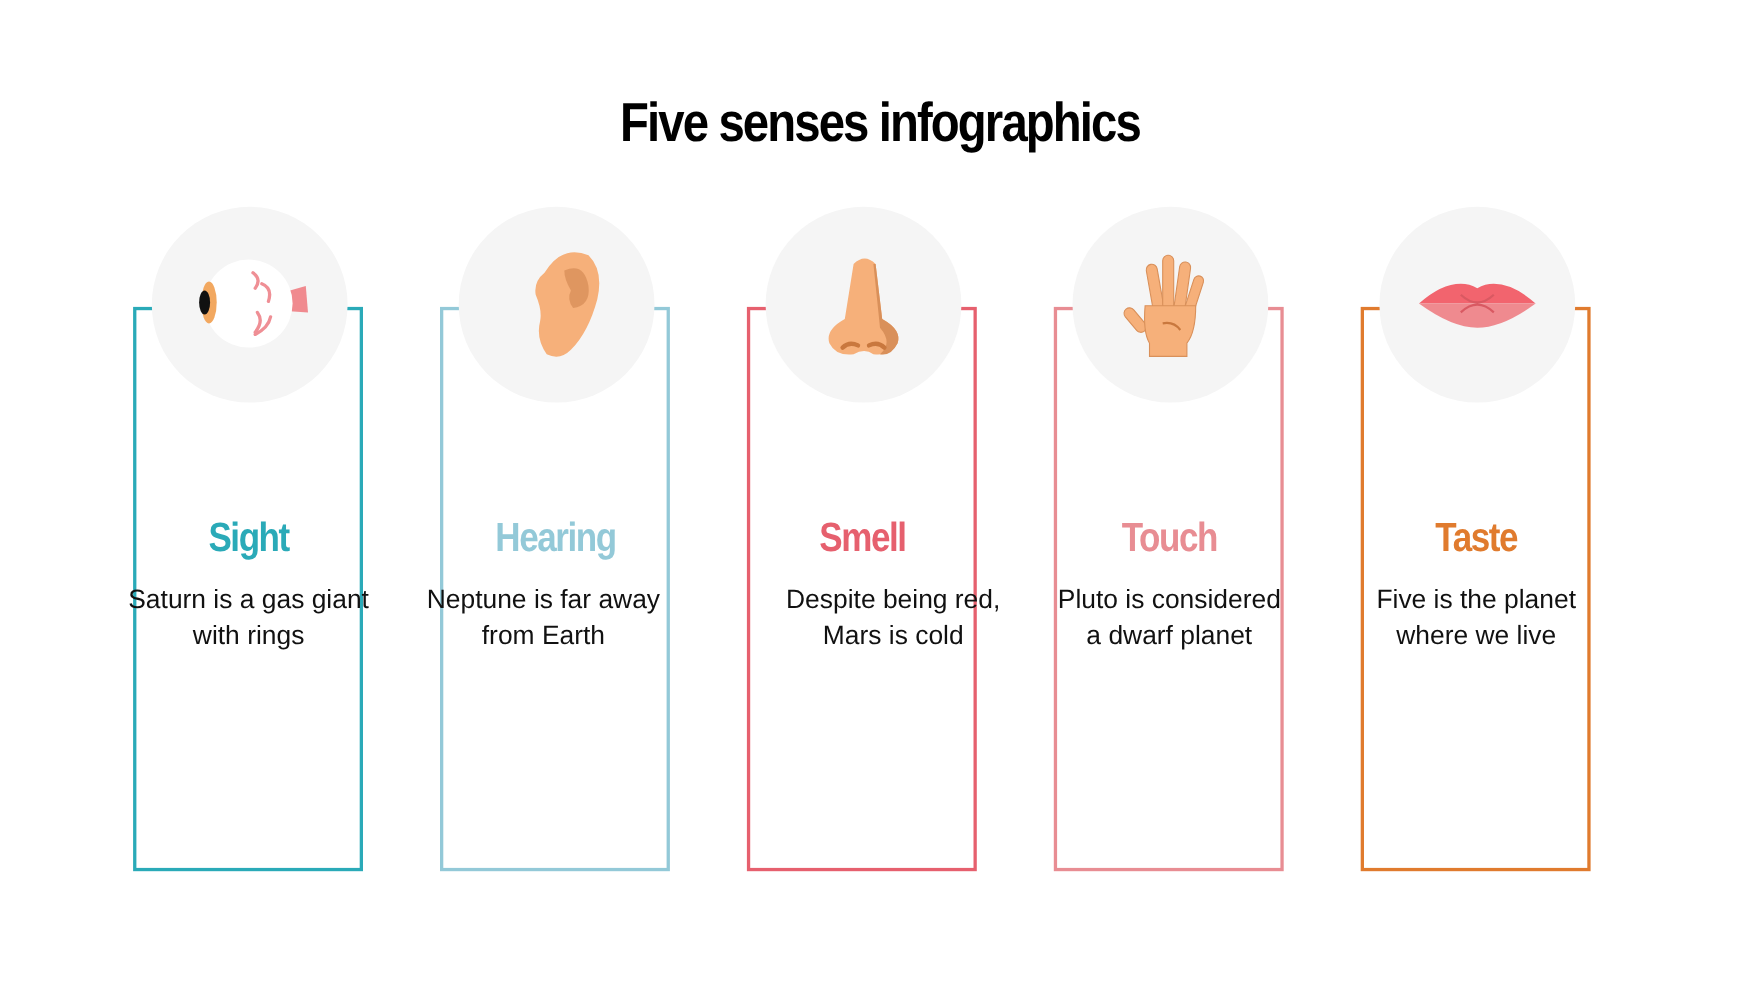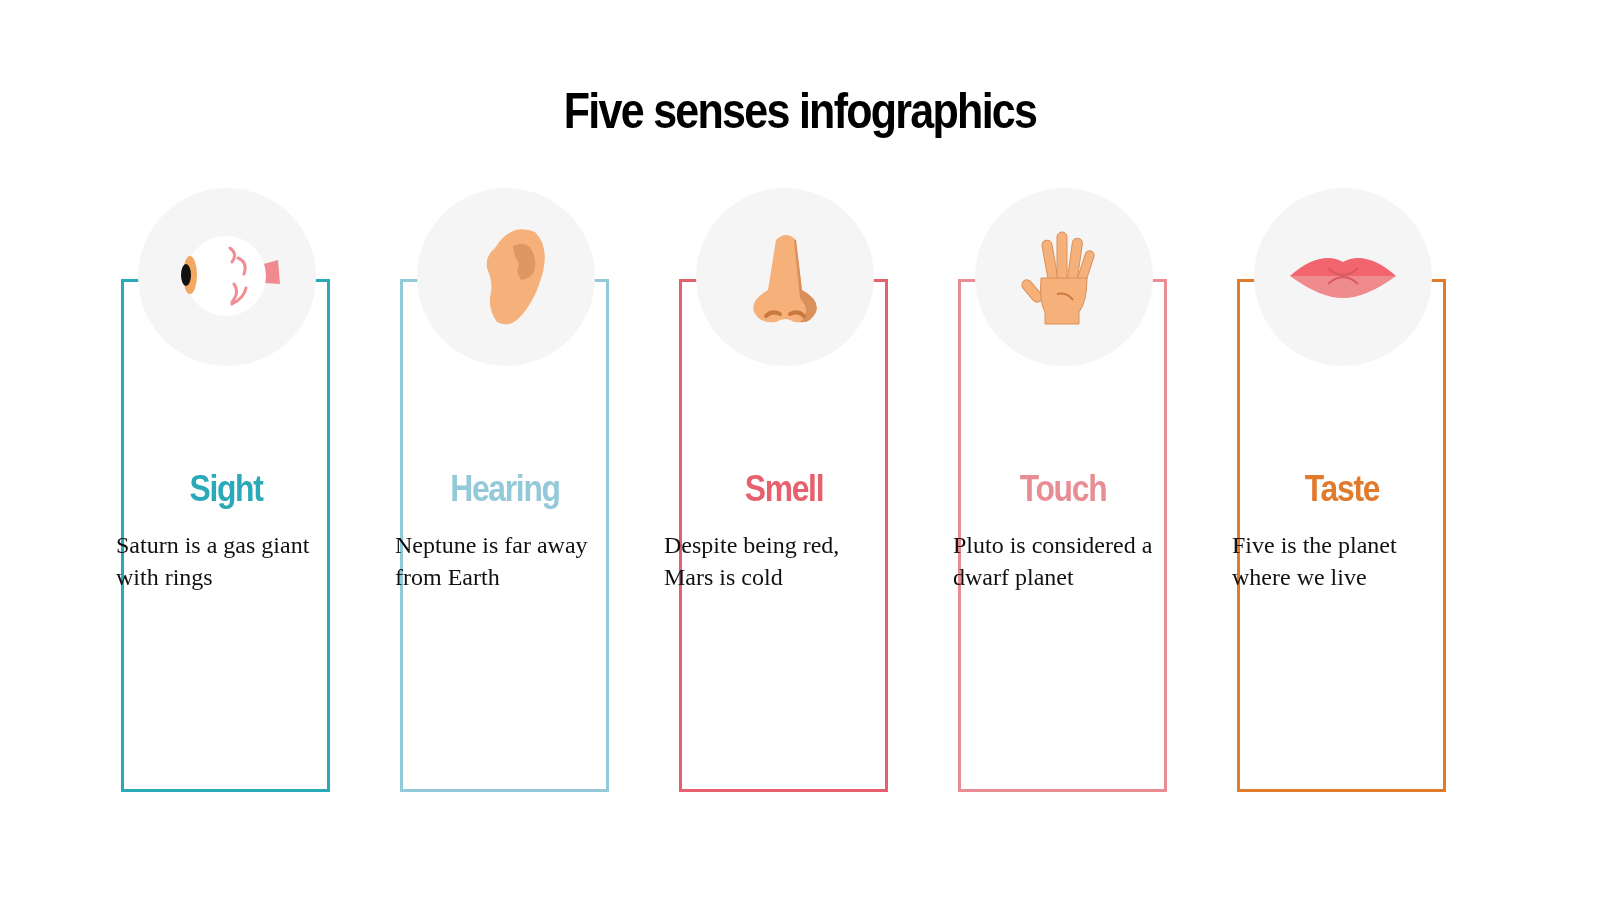--- a/index.html
+++ b/index.html
@@ -21,22 +21,22 @@
       position: absolute; width: 178px; height: 178px; border-radius: 50%;
       background: #f5f5f5; top: 188px;
     }
     .circle svg { position: absolute; left: 0; top: 0; width: 178px; height: 178px; }
     .heading {
       position: absolute; top: 468px; width: 260px; text-align: center;
       font-family: "Liberation Sans", sans-serif; font-weight: 700; font-size: 37px;
       letter-spacing: -1.5px; transform: scaleX(0.86);
     }
     .desc {
-      position: absolute; top: 530px; width: 220px; text-align: left;
-      font-family: Liberation Serif, serif; font-size: 24px; line-height: 31.5px; color: #111;
+      position: absolute; top: 530px; width: 220px; text-align: center;
+      font-family: Liberation Sans, sans-serif; font-size: 24px; line-height: 31.5px; color: #111;
     }
   </style>
 </head>
 <body>
 
 <div class="title">Five senses infographics</div>
 
 <div class="card" style="left:121px; border-color:#2aaab8;"></div>
 <div class="circle" style="left:138px;">
   <svg viewBox="0 0 178 178">
@@ -52,32 +52,32 @@
 <div class="desc" style="left:116px;">Saturn is a gas giant with rings</div>
 
 <div class="card" style="left:400px; border-color:#93c9d8;"></div>
 <div class="circle" style="left:417px;">
   <svg viewBox="0 0 178 178">
     <path d="M78 60 q16 -26 40 -16 q14 14 8 40 q-8 30 -24 46 q-10 10 -22 4 q-10 -14 -6 -30 q2 -10 -4 -24 q-2 -12 8 -20 Z" fill="#f6b07a"></path>
     <path d="M96 58 q18 -8 22 14 q2 18 -14 20 q-6 -8 -2 -16 q-6 -10 -6 -18 Z" fill="#d9905a" opacity="0.8"></path>
   </svg>
 </div>
 <div class="heading" style="left:375px; color:#93c9d8;">Hearing</div>
-<div class="desc" style="left:395px;">Neptune is far away from Earth</div>
+<div class="desc" style="left:384px;">Neptune is far away from Earth</div>
 
 <div class="card" style="left:679px; border-color:#e6606e;"></div>
 <div class="circle" style="left:696px;">
   <svg viewBox="0 0 178 178">
     <path d="M80 52 q10 -10 20 0 l6 50 q18 10 14 22 q-6 12 -22 10 q-8 -6 -18 0 q-16 2 -22 -10 q-4 -12 14 -22 Z" fill="#f6b07a"></path>
     <path d="M100 52 l6 50 q18 10 14 22 q-6 12 -16 10 q12 -10 0 -24 l-6 -58 Z" fill="#d9905a"></path>
     <path d="M70 128 q6 -6 14 -2 M94 126 q8 -4 14 2" stroke="#c9783e" stroke-width="4" fill="none" stroke-linecap="round"></path>
   </svg>
 </div>
 <div class="heading" style="left:654px; color:#e6606e;">Smell</div>
-<div class="desc" style="left:664px;">Despite being red, Mars is cold</div>
+<div class="desc" style="left:702px;">Despite being red, Mars is cold</div>
 
 <div class="card" style="left:958px; border-color:#e88d93;"></div>
 <div class="circle" style="left:975px;">
   <svg viewBox="0 0 178 178">
     <g fill="#f6b07a" stroke="#d9905a" stroke-width="1">
       <rect x="70" y="52" width="10" height="44" rx="5" transform="rotate(-10 75 74)"></rect>
       <rect x="82" y="44" width="10" height="50" rx="5"></rect>
       <rect x="95" y="50" width="10" height="46" rx="5" transform="rotate(8 100 72)"></rect>
       <rect x="106" y="62" width="9" height="38" rx="4.5" transform="rotate(18 110 80)"></rect>
       <rect x="52" y="90" width="10" height="26" rx="5" transform="rotate(-40 57 103)"></rect>

